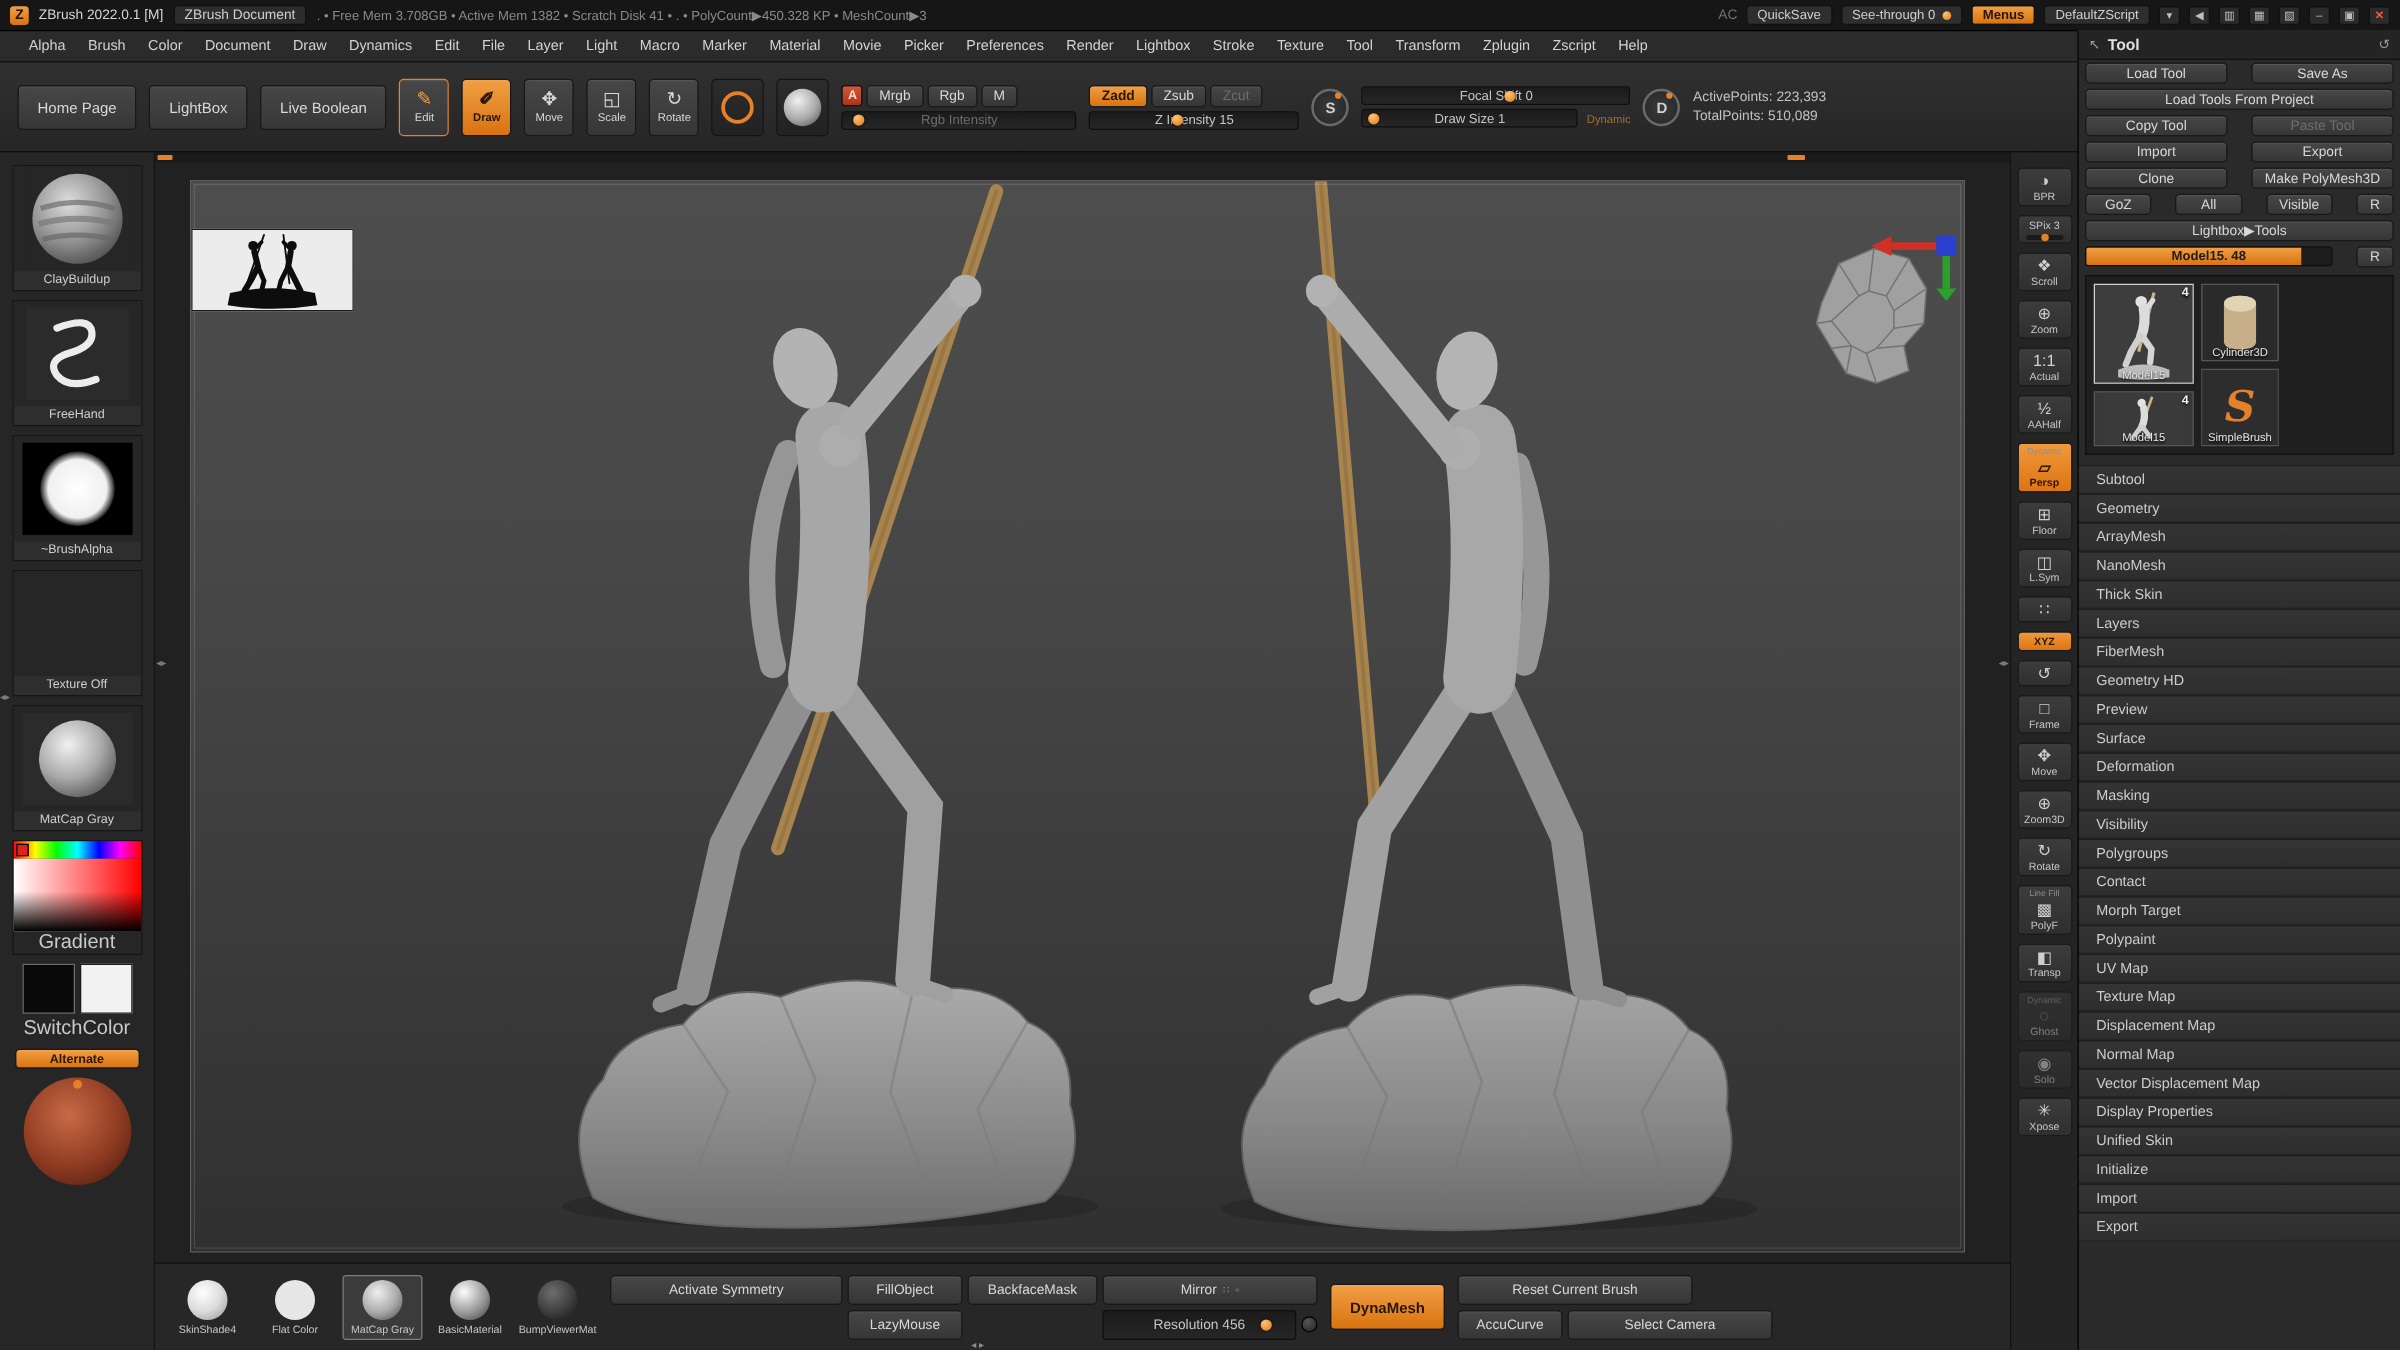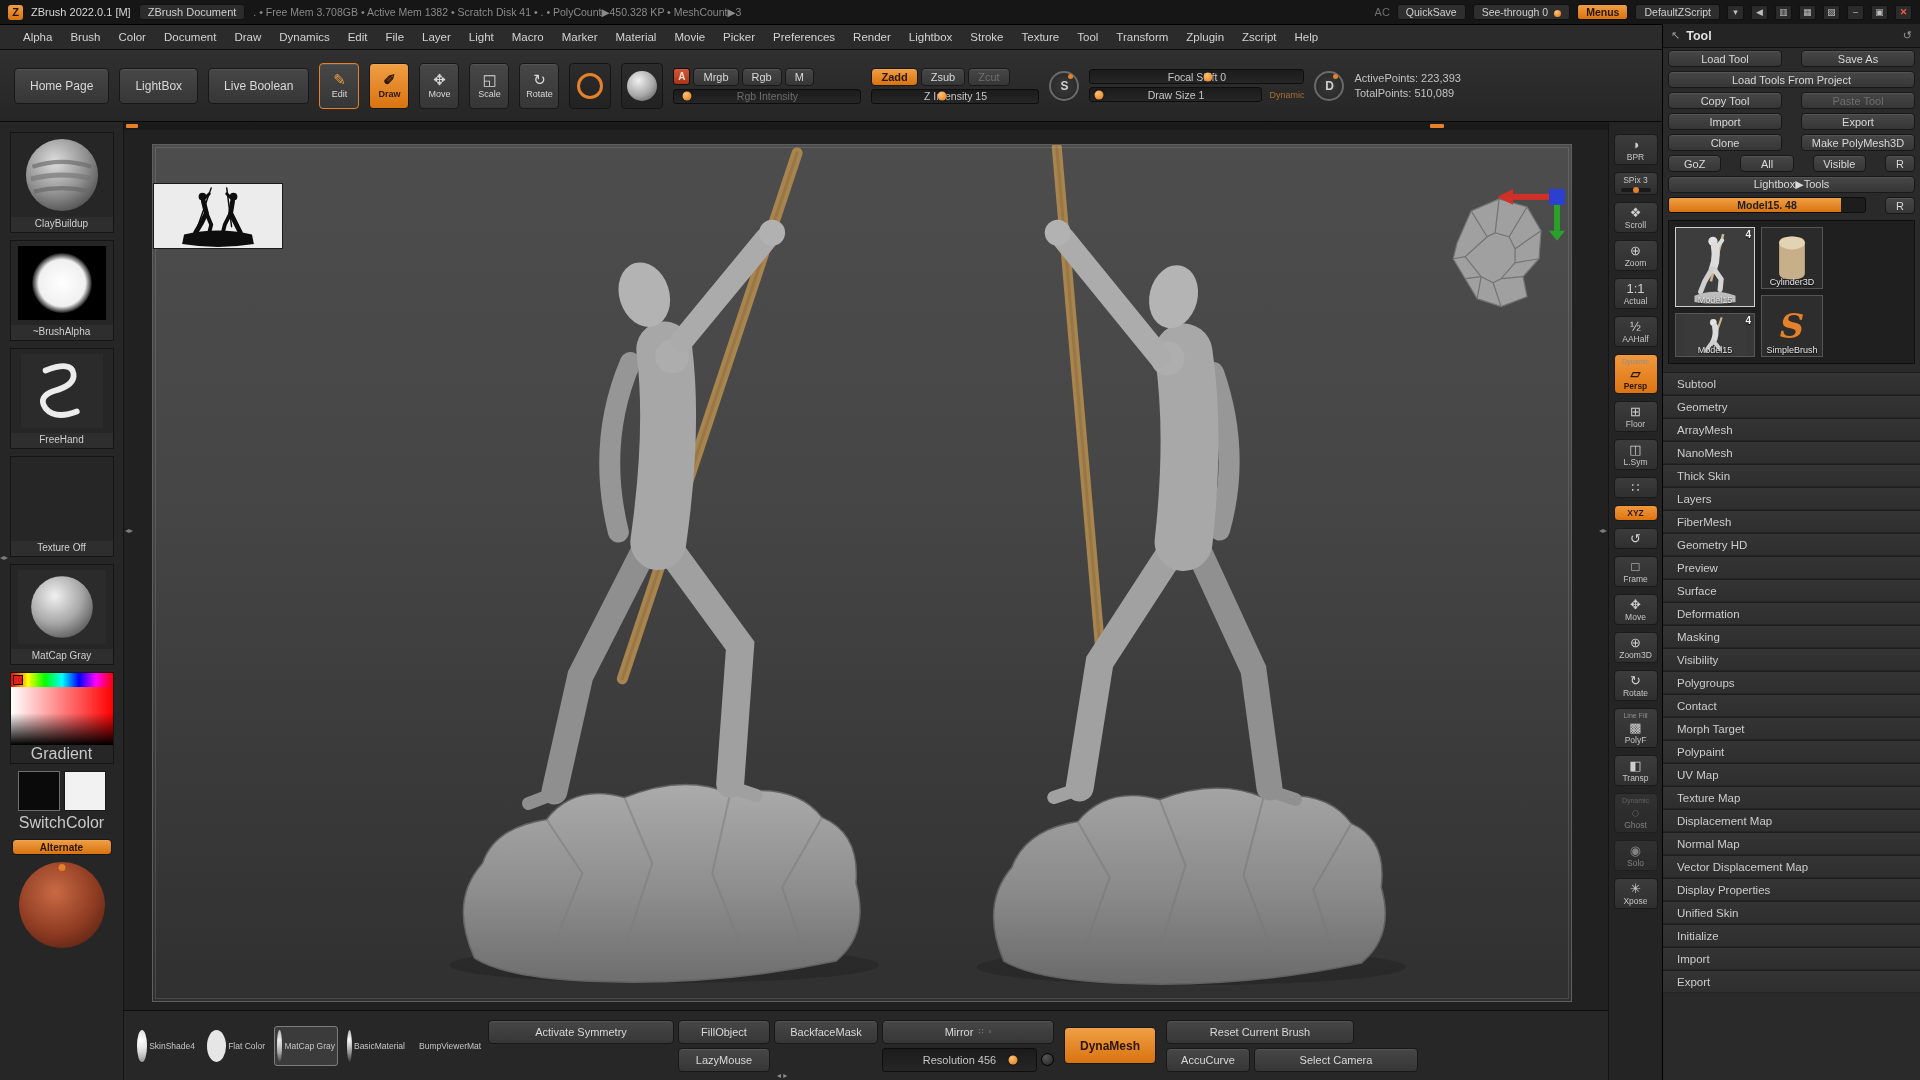--- a/index.html
+++ b/index.html
@@ -105,21 +105,21 @@
     background:linear-gradient(#4d4d4d,#464646 40%,#303030);border:1px solid #5e5e5e;}
   .document::after{content:"";position:absolute;inset:2px;border:1px solid rgba(255,255,255,.12);pointer-events:none;}
   .doc-svg{position:absolute;inset:0;width:100%;height:100%;}
   .doc-thumb{position:absolute;left:0;top:38px;width:130px;height:66px;border:1px solid #1a1a1a;background:#ececec;z-index:2;}
   .doc-thumb svg{width:100%;height:100%;display:block;}
 
   
   .bottomshelf{height:70px;background:#272727;border-top:1px solid #0d0d0d;display:flex;align-items:center;
     gap:10px;padding:0 10px;flex:0 0 auto;position:relative;}
   .materials{display:flex;gap:6px;align-items:flex-start;}
-  .mat{width:64px;display:flex;flex-direction:row;align-items:center;gap:2px;padding:3px 2px;border:1px solid transparent;border-radius:3px;}
+  .mat{width:64px;display:flex;flex-direction:column;align-items:center;gap:2px;padding:3px 2px;border:1px solid transparent;border-radius:3px;}
   .mat.selected{background:#3b3b3b;border-color:#7d7d7d;}
   .mat-sphere{width:32px;height:32px;border-radius:50%;}
   .sph-skinshade{background:radial-gradient(circle at 38% 32%,#ffffff,#dcdcdc 50%,#9a9a9a 95%);}
   .sph-flat{background:#e6e6e6;}
   .sph-matcap{background:radial-gradient(circle at 38% 32%,#efefef,#a8a8a8 55%,#4f4f4f 95%);}
   .sph-basic{background:radial-gradient(circle at 35% 30%,#fdfdfd,#8f8f8f 60%,#3f3f3f 95%);}
   .sph-bump{background:radial-gradient(circle at 38% 32%,#6e6e6e,#383838 60%,#161616 95%);}
   .mat-label{font-size:8.5px;color:#c6c6c6;white-space:nowrap;}
   .bs-grid{display:grid;grid-template-columns:186px 92px 104px 172px;grid-auto-rows:24px;gap:4px;align-items:stretch;}
   .bs-btn{font-size:11px;height:24px;}
@@ -366,44 +366,44 @@
                 <circle cx="50" cy="50" r="44" fill="url(#cbg)"></circle>
                 <path d="M14 40 Q50 28 86 40" stroke="#6c6c6c" stroke-width="5" fill="none" opacity="0.7"></path>
                 <path d="M12 55 Q50 45 88 55" stroke="#787878" stroke-width="6" fill="none" opacity="0.7"></path>
                 <path d="M16 70 Q50 62 84 70" stroke="#686868" stroke-width="5" fill="none" opacity="0.7"></path>
               </svg>
             </div>
             <div class="tlabel">ClayBuildup</div>
           </div>
 
           <div class="thumb">
+            <div class="art">
+              <svg viewBox="0 0 100 90" width="100" height="74">
+                <rect width="100" height="90" fill="#2b2b2b"></rect>
+                <path d="M30 20 Q62 8 64 24 Q66 38 40 45 Q20 52 30 66 Q42 80 68 70" stroke="#ececec" stroke-width="7" fill="none" stroke-linecap="round"></path>
+              </svg>
+            </div>
+            <div class="tlabel">FreeHand</div>
+          </div>
+
+          <div class="thumb">
             <div class="art alpha-art">
               <svg viewBox="0 0 100 84" width="100" height="74">
                 <defs>
                     <radialGradient id="alg" cx="0.5" cy="0.5" r="0.5">
                   <stop offset="0" stop-color="#ffffff"></stop>
                       <stop offset="0.78" stop-color="#f0f0f0"></stop>
                       <stop offset="1" stop-color="#1a1a1a"></stop>
                 </radialGradient>
                   </defs>
                 <rect width="100" height="84" fill="#000"></rect>
                 <circle cx="50" cy="42" r="34" fill="url(#alg)"></circle>
               </svg>
             </div>
             <div class="tlabel">~BrushAlpha</div>
-          </div>
-
-          <div class="thumb">
-            <div class="art">
-              <svg viewBox="0 0 100 90" width="100" height="74">
-                <rect width="100" height="90" fill="#2b2b2b"></rect>
-                <path d="M30 20 Q62 8 64 24 Q66 38 40 45 Q20 52 30 66 Q42 80 68 70" stroke="#ececec" stroke-width="7" fill="none" stroke-linecap="round"></path>
-              </svg>
-            </div>
-            <div class="tlabel">FreeHand</div>
           </div>
 
           <div class="thumb">
             <div class="art tex-art"></div>
             <div class="tlabel">Texture Off</div>
           </div>
 
           <div class="thumb">
             <div class="art">
               <svg viewBox="0 0 100 84" width="100" height="74">

